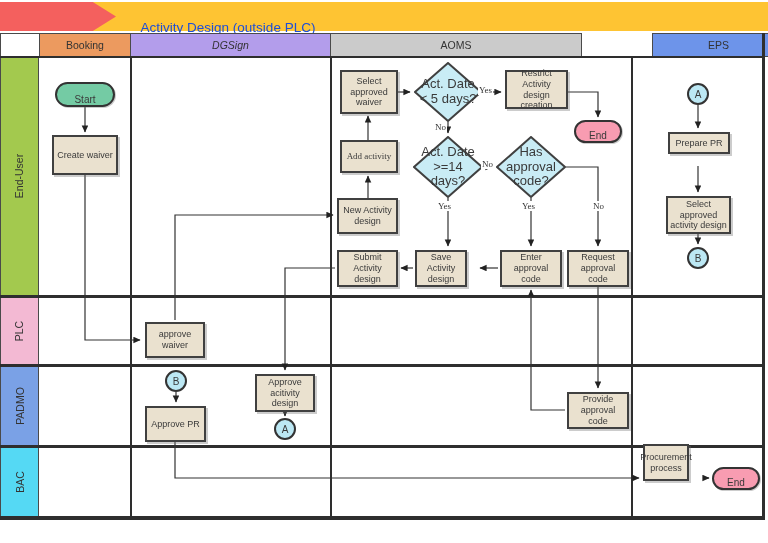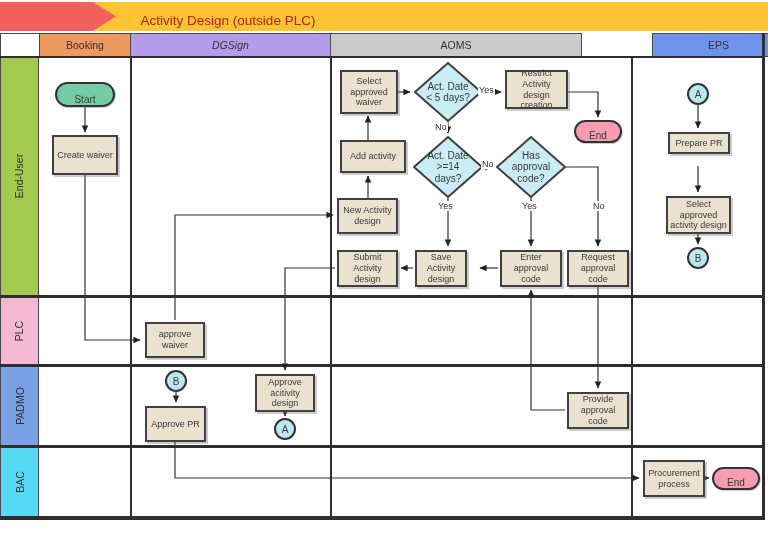--- a/index.html
+++ b/index.html
@@ -2,22 +2,22 @@
 <html><head>
 <meta charset="utf-8">
 <style>
   html,body{margin:0;padding:0;background:#fff;}
   #stage{position:relative;width:768px;height:543px;background:#ffffff;overflow:hidden;
          font-family:"Liberation Sans", sans-serif;color:#3a3a3a;}
   
   .title-bar{position:absolute;left:24px;top:2px;width:744px;height:29px;background:#fec433;}
   .title-arrow{position:absolute;left:0;top:2px;width:116px;height:29px;background:#f4605e;
                clip-path:polygon(0 0,80% 0,100% 50%,80% 100%,0 100%);}
-  .title-text{position:absolute;left:88px;top:5px;width:280px;height:31px;display:flex;align-items:center;
-              justify-content:center;font-size:13.5px;color:#b91c1c;}
+  .title-text{position:absolute;left:88px;top:12px;width:280px;height:31px;display:flex;align-items:center;
+              justify-content:center;font-size:13.5px;color:#1d4ed8;}
   
   .hcell{position:absolute;top:33px;height:24px;border:1px solid #4a4a4a;box-sizing:border-box;
          display:flex;align-items:center;justify-content:center;font-size:10.5px;color:#333;}
   
   .lcell{position:absolute;left:0;width:39px;border:1px solid #4a4a4a;box-sizing:border-box;
          display:flex;align-items:center;justify-content:center;font-size:10.5px;color:#333;}
   .lcell span{transform:rotate(-90deg);white-space:nowrap;}
   
   .vline,.hline{position:absolute;background:#2e2e2e;}
   
@@ -28,23 +28,23 @@
   .pill{position:absolute;border:2px solid #333;box-sizing:border-box;border-radius:13px;
         display:flex;align-items:flex-end;justify-content:center;font-size:10px;
         box-shadow:1px 1px 0 rgba(110,110,110,.35);}
   .pill.start{background:#74cba4;}
   .pill.end{background:#f89cb1;}
   .circle{position:absolute;width:22px;height:22px;border-radius:50%;background:#bce8f4;border:2px solid #333;
           box-sizing:border-box;display:flex;align-items:center;justify-content:center;font-size:10px;}
   .diamond{position:absolute;}
   .diamond svg{position:absolute;left:0;top:0;}
   .diamond span{position:absolute;left:0;top:0;width:100%;height:100%;display:flex;align-items:center;
-                justify-content:center;text-align:center;font-size:10px;line-height:1.15;}
-  
-  .elabel{position:absolute;font-size:9px;background:#fff;padding:0 1px;color:#333;}
+                justify-content:center;text-align:center;font-size:13px;line-height:1.15;}
+  
+  .elabel{position:absolute;font-size:9px;background:#fff;padding:0 1px;color:#333;font-family:Liberation Serif, serif;}
   #edges{position:absolute;left:0;top:0;}
 </style>
 </head>
 <body>
 
 <div id="stage">
 
   <div class="title-bar"></div>
   <div class="title-arrow"></div>
   <div class="title-text">Activity Design (outside PLC)</div>
@@ -136,21 +136,21 @@
 
   <div class="box" style="left:505px;top:70px;width:63px;height:39px;">
       <span>Restrict
 Activity design
 creation</span>
     </div>
   <div class="pill end" style="left:574px;top:120px;width:48px;height:23px;">
       <span>End</span>
     </div>
 
-  <div class="box" style="left:340px;top:140px;width:66px;height:33px;">
+  <div class="box" style="left:340px;top:140px;width:58px;height:33px;font-family:Liberation Serif, serif;">
       <span>Add activity</span>
     </div>
 
   <div class="diamond" style="left:413px;top:136px;width:70px;height:62px;">
     <svg width="70" height="62">
         <polygon points="35,1 69,31 35,61 1,31" fill="#c9ecf5" stroke="#404040" stroke-width="2"></polygon>
       </svg>
     <span>Act. Date
 &gt;=14
 days?</span>
@@ -218,21 +218,21 @@
 design</span>
     </div>
   <div class="circle" style="left:274px;top:418px;">
       <span>A</span>
     </div>
   <div class="box" style="left:567px;top:392px;width:62px;height:37px;">
       <span>Provide
 approval code</span>
     </div>
 
-  <div class="box" style="left:643px;top:460px;width:62px;height:37px;">
+  <div class="box" style="left:643px;top:444px;width:46px;height:37px;">
       <span>Procurement
 process</span>
     </div>
   <div class="pill end" style="left:712px;top:467px;width:48px;height:23px;">
       <span>End</span>
     </div>
 
   <div class="elabel" style="left:478px;top:85px;">Yes</div>
   <div class="elabel" style="left:434px;top:122px;">No</div>
   <div class="elabel" style="left:481px;top:159px;">No</div>

